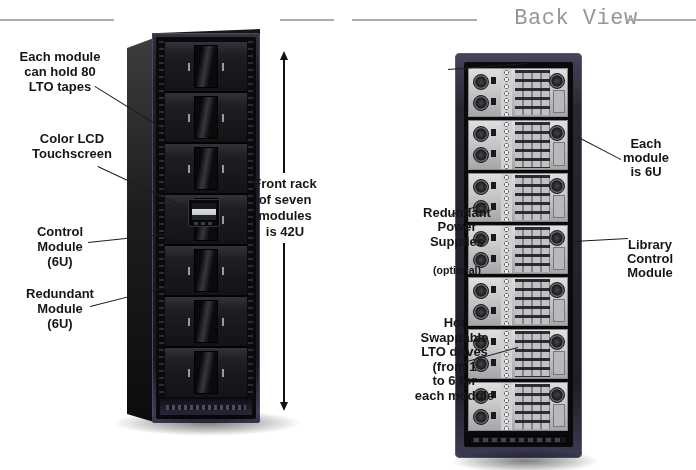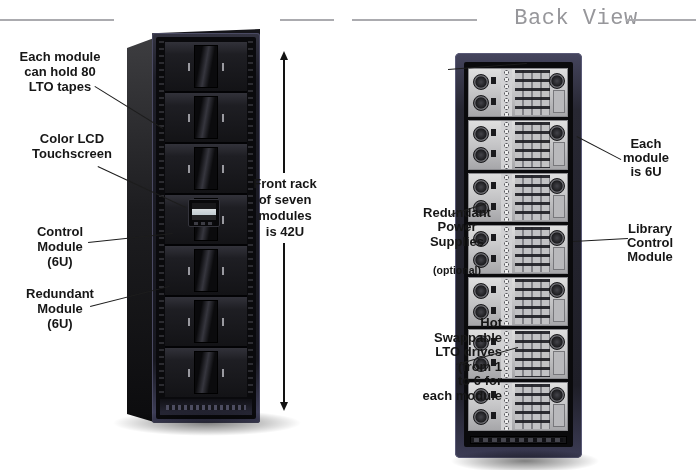--- a/index.html
+++ b/index.html
@@ -270,26 +270,26 @@
 Supplies</div>
     <div class="note">(optional)</div>
   </div>
   <div class="leader" style="left:451px;top:214px;width:36.7px;transform:rotate(-17.4deg);"></div>
 
   <div class="callout lh14" style="left:608px;top:137px;width:76px;">Each
 module
 is 6U</div>
   <div class="leader" style="left:577px;top:136px;width:49.6px;transform:rotate(27.6deg);"></div>
 
-  <div class="callout lh14" style="left:610px;top:222px;width:80px;">Library
+  <div class="callout lh14" style="left:610px;top:238px;width:80px;">Library
 Control
 Module</div>
   <div class="leader" style="left:573px;top:241px;width:55.1px;transform:rotate(-3.1deg);"></div>
 
-  <div class="callout lh145" style="left:375px;top:316px;width:95px;text-align:right;">Hot
+  <div class="callout lh145" style="left:375px;top:316px;width:95px;">Hot
 Swappable
 LTO drives
 (from 1
 to 6 for
 each module</div>
   <div class="leader" style="left:456px;top:364px;width:64.3px;transform:rotate(-15.3deg);"></div>
 
 </div>
 
 </body></html>

